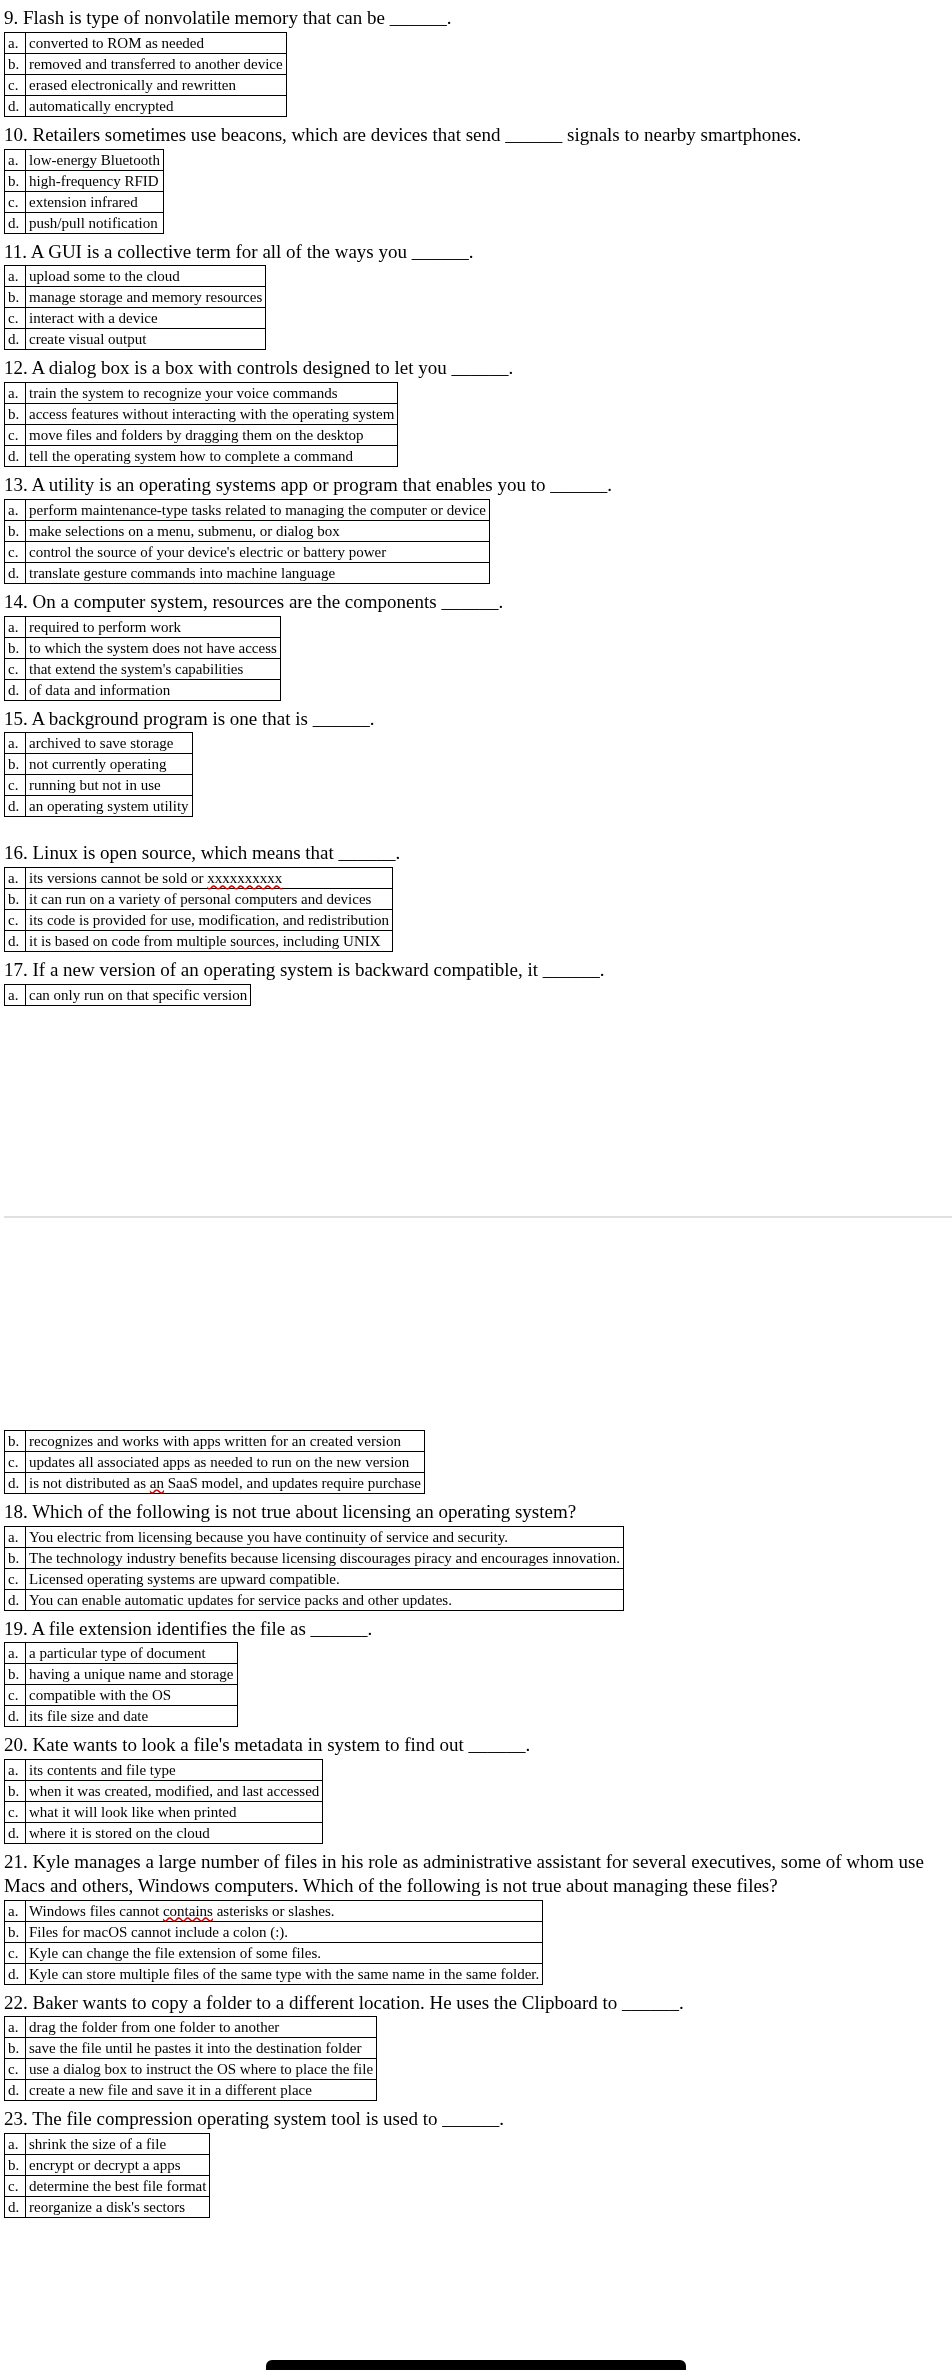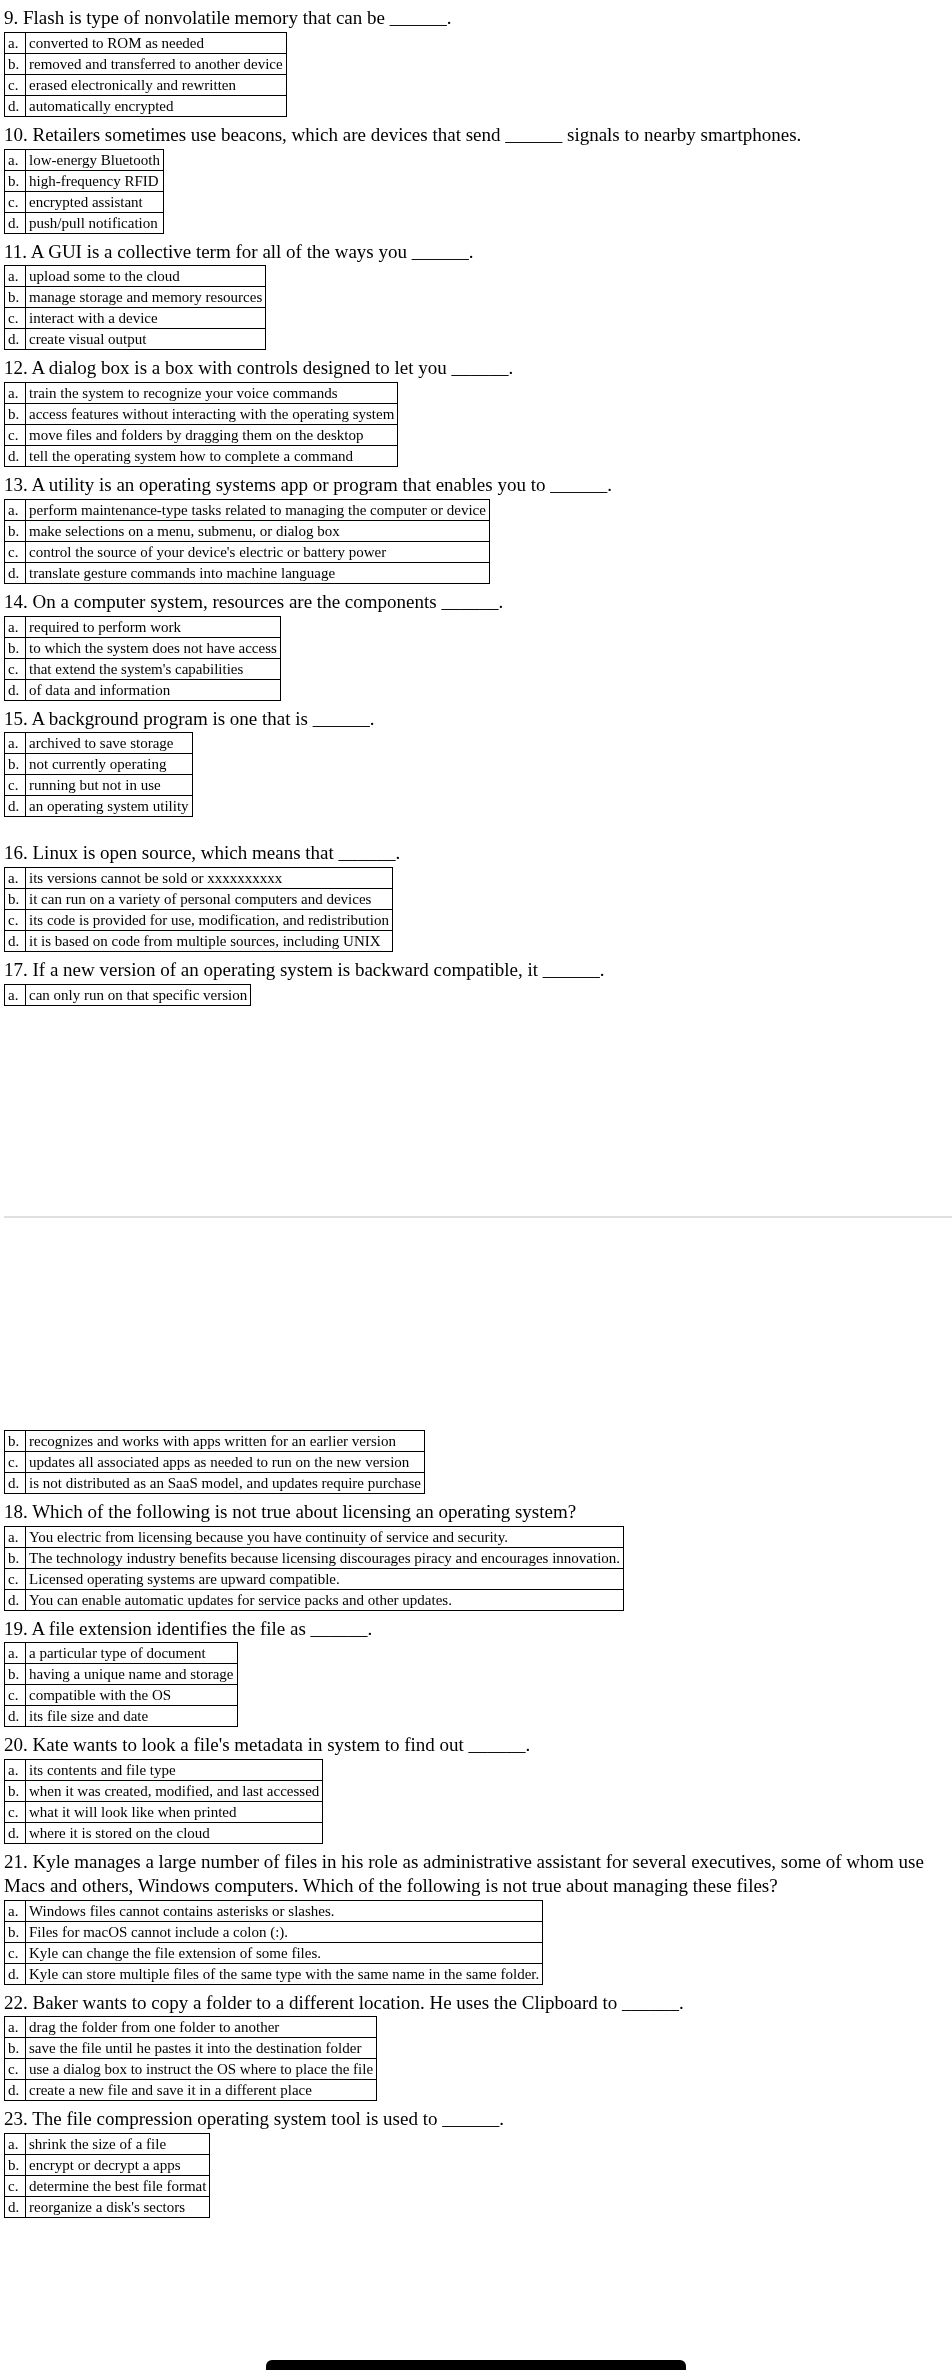--- a/index.html
+++ b/index.html
@@ -28,20 +28,21 @@
     padding: 1px 3px;
     vertical-align: middle;
     line-height: 1.2;
     font-family: "Times New Roman", Times, serif;
   }
   .opt-letter {
     width: 14px;
     text-align: left;
   }
   .squig-red {
+    text-decoration: underline;
     text-decoration-style: wavy;
     text-decoration-color: #d00000;
   }
   .squig-orange {
     text-decoration-style: dotted;
     text-decoration-color: #d17a00;
     text-decoration-thickness: 2px;
   }
   .page-divider {
     height: 2px;
@@ -96,21 +97,21 @@
           <tr>
       <td class="opt-letter">a.</td>
       <td>low-energy Bluetooth</td>
     </tr>
           <tr>
       <td class="opt-letter">b.</td>
       <td>high-frequency RFID</td>
     </tr>
           <tr>
       <td class="opt-letter">c.</td>
-      <td>encrypted assistant</td>
+      <td>extension infrared</td>
     </tr>
           <tr>
       <td class="opt-letter">d.</td>
       <td>push/pull notification</td>
     </tr>
         </tbody>
       </table>
   </div>
     <div class="question-block">
     <div class="question-text">11. A GUI is a collective term for <span class="squig-orange">all of</span> the ways you ______.</div>
@@ -266,21 +267,21 @@
 
 <div class="gap-large"></div>
 <div class="page-divider"></div>
 <div class="gap-large"></div>
 
 <div id="page2">
     <table class="options-table">
       <tbody>
         <tr>
       <td class="opt-letter">b.</td>
-      <td>recognizes and works with apps written for an earlier version</td>
+      <td>recognizes and works with apps written for an created version</td>
     </tr>
         <tr>
       <td class="opt-letter">c.</td>
       <td>updates all associated apps as needed to run on the <span class="squig-orange">new version</span></td>
     </tr>
         <tr>
       <td class="opt-letter">d.</td>
       <td><span class="squig-orange">is not distributed</span> as <span class="squig-red">an</span> SaaS model, and updates require purchase</td>
     </tr>
       </tbody>

